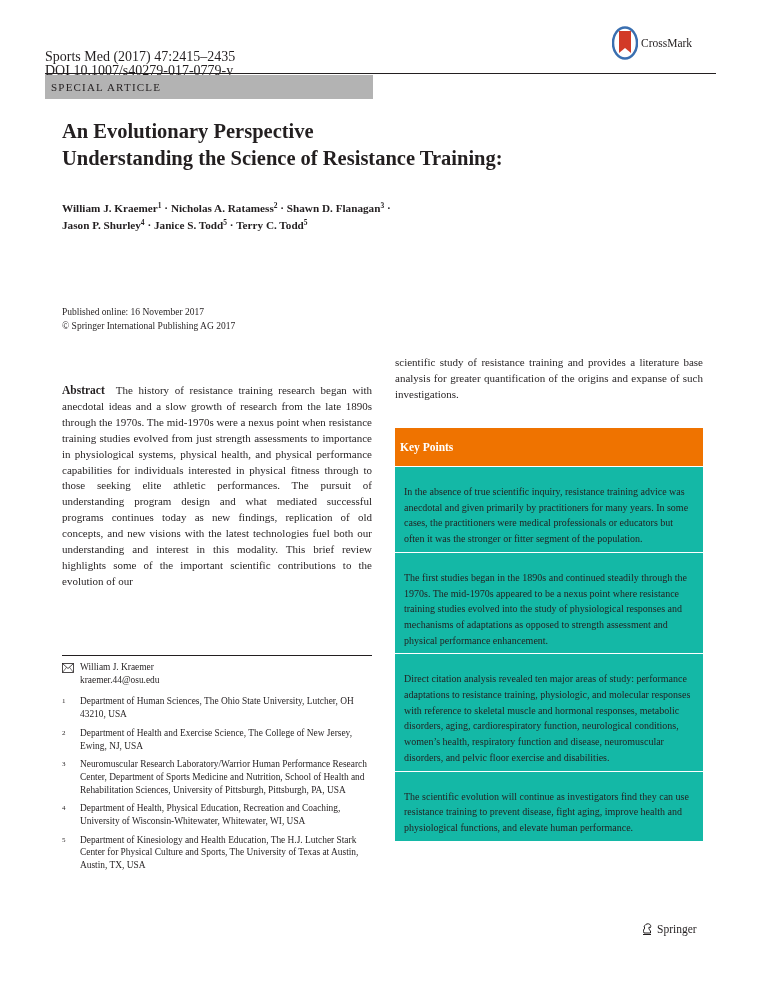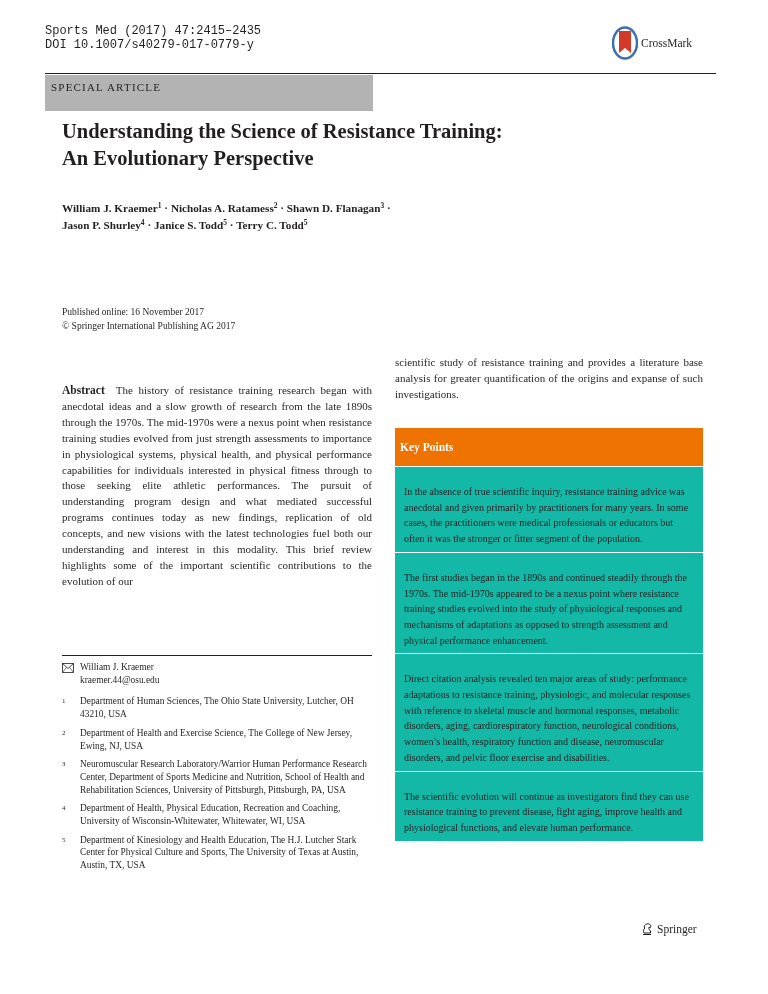--- a/index.html
+++ b/index.html
@@ -1,26 +1,26 @@
 <!DOCTYPE html>
 <html><head>
 <meta charset="utf-8">
 <style>
   html, body { margin: 0; padding: 0; background: #ffffff; }
   body {
     width: 768px; height: 994px; position: relative; overflow: hidden;
     font-family: "Liberation Serif", "DejaVu Serif", serif; color: #231f20;
   }
   .abs { position: absolute; }
-  .journal-info { left: 45px; top: 24px; font-size: 12px; line-height: 14px; color: #231f20; font-family: Liberation Mono, monospace; }
+  .journal-info { left: 45px; top: 50px; font-size: 14px; line-height: 14px; color: #231f20; }
   .crossmark { left: 612px; top: 26px; width: 95px; height: 34px; display: flex; align-items: center; }
   .crossmark svg { width: 26px; height: 34px; }
   .crossmark-label { font-size: 11.5px; margin-left: 3px; color: #231f20; }
   .top-rule { left: 45px; top: 73px; width: 671px; height: 1.3px; background: #231f20; }
-  .section-bar { left: 45px; top: 75px; width: 328px; height: 36px; background: #b3b3b3;
+  .section-bar { left: 45px; top: 75px; width: 328px; height: 24px; background: #b3b3b3;
     font-size: 11px; letter-spacing: 1.2px; line-height: 24px; padding-left: 6px; box-sizing: border-box; color: #231f20; }
   .title { left: 62px; top: 118px; width: 620px; font-size: 20.5px; font-weight: bold; line-height: 27px; color: #231f20; }
   .authors { left: 62px; top: 200px; width: 620px; font-size: 11.2px; font-weight: bold; line-height: 17px; }
   .authors sup { font-size: 7.5px; vertical-align: 4px; line-height: 0; }
   .pub { left: 62px; top: 305px; font-size: 9.5px; line-height: 14px; }
   .col-left { left: 62px; top: 355px; width: 310px; font-size: 11px; line-height: 15.9px; text-align: justify; margin-top: 28px; }
   .col-left b { font-weight: bold; font-size: 11.5px; }
   .col-right-text { left: 395px; top: 355px; width: 308px; font-size: 11px; line-height: 15.9px; text-align: justify; }
   .kp-box { left: 395px; top: 428px; width: 308px; }
   .kp-header { background: #ef7300; color: #ffffff; font-weight: bold; font-size: 11.5px; height: 38px; line-height: 38px; padding-left: 5px; }
@@ -50,22 +50,22 @@
     <rect x="7" y="5" width="12" height="22" fill="#d23a27"></rect>
     <polygon points="7,27 13,22 19,27" fill="#ffffff"></polygon>
   </svg>
   <span class="crossmark-label">CrossMark</span>
 </div>
 
 <div class="abs top-rule"></div>
 <div class="abs section-bar">SPECIAL ARTICLE</div>
 
 <div class="abs title">
+  <div>An Evolutionary Perspective</div>
   <div>Understanding the Science of Resistance Training:</div>
-  <div>An Evolutionary Perspective</div>
 </div>
 
 <div class="abs authors">
   <div>
     <span>William J. Kraemer</span><sup>1</sup><span> · </span><span>Nicholas A. Ratamess</span><sup>2</sup><span> · </span><span>Shawn D. Flanagan</span><sup>3</sup><span> · </span>
   </div>
   <div>
     <span>Jason P. Shurley</span><sup>4</sup><span> · </span><span>Janice S. Todd</span><sup>5</sup><span> · </span><span>Terry C. Todd</span><sup>5</sup>
   </div>
 </div>

